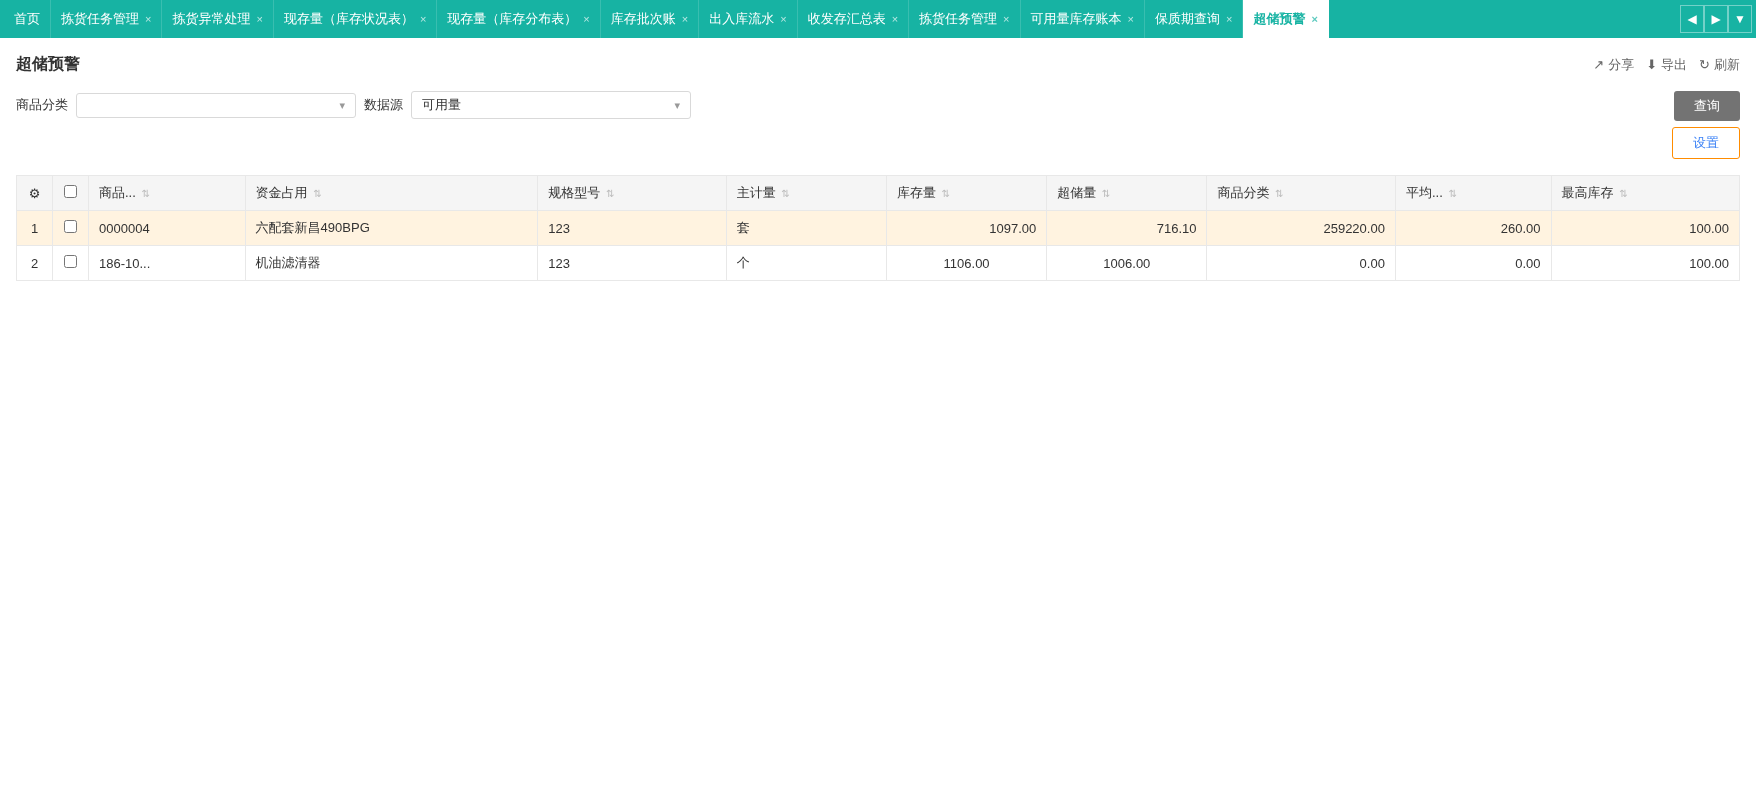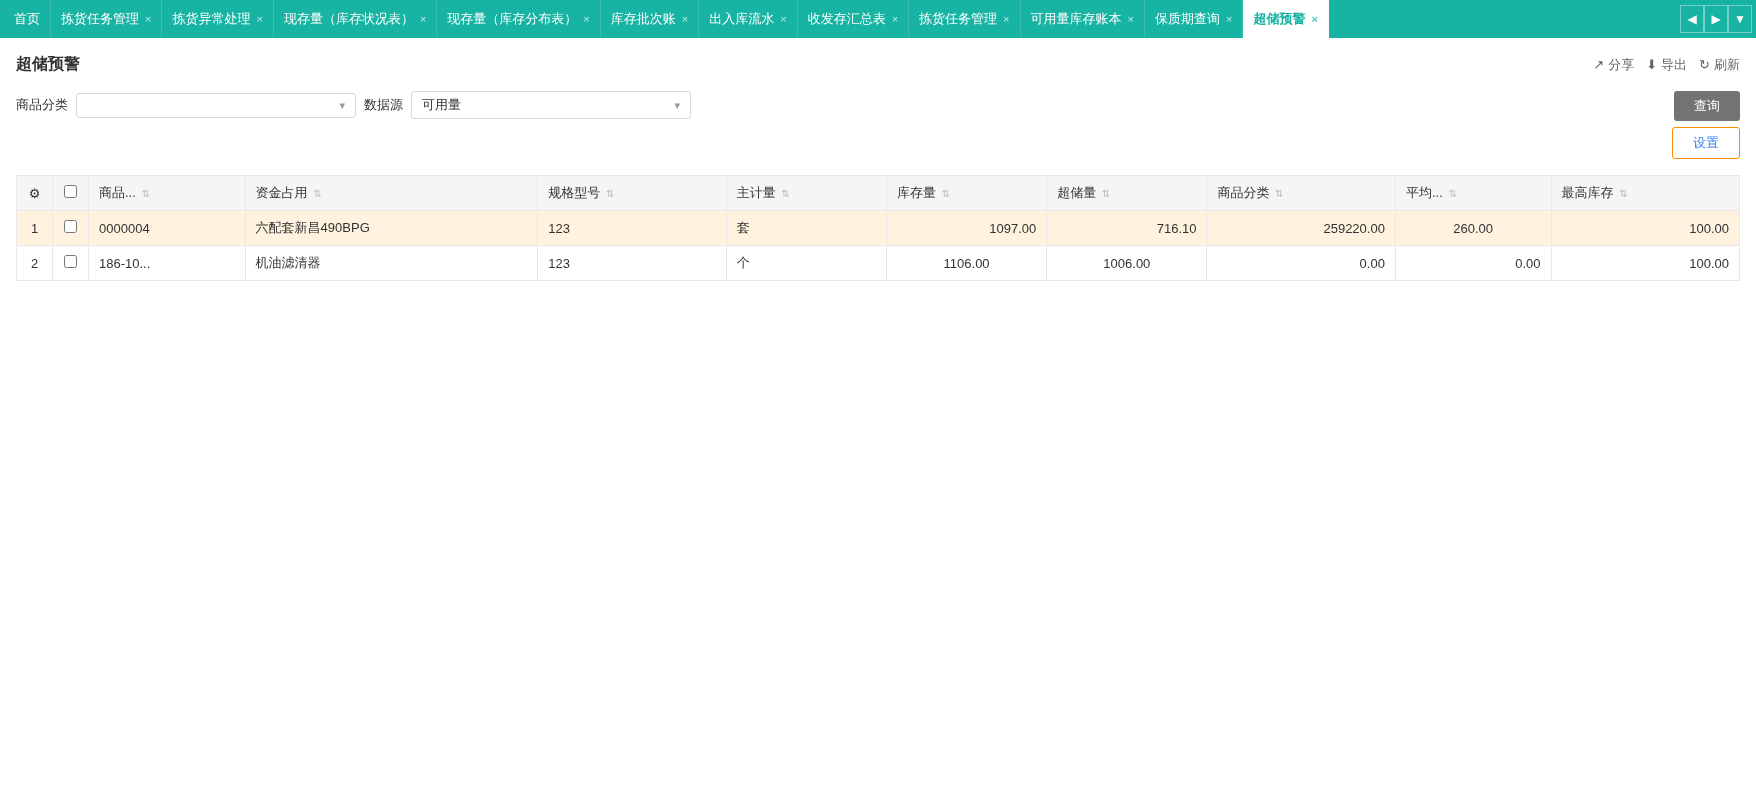--- a/index.html
+++ b/index.html
@@ -332,21 +332,21 @@
       <td style="text-align:center;">
         <input type="checkbox" style="">
       </td>
       <td>0000004</td>
       <td>六配套新昌490BPG</td>
       <td>123</td>
       <td>套</td>
       <td style="text-align:right;">1097.00</td>
       <td style="text-align:right;">716.10</td>
       <td style="text-align:right;">259220.00</td>
-      <td style="text-align:center;">260.00</td>
+      <td style="text-align:right;">260.00</td>
       <td style="text-align:right;">100.00</td>
     </tr>
         <tr class="row-normal">
       <td class="row-num">2</td>
       <td style="text-align:center;">
         <input type="checkbox" style="">
       </td>
       <td>186-10...</td>
       <td>机油滤清器</td>
       <td>123</td>

